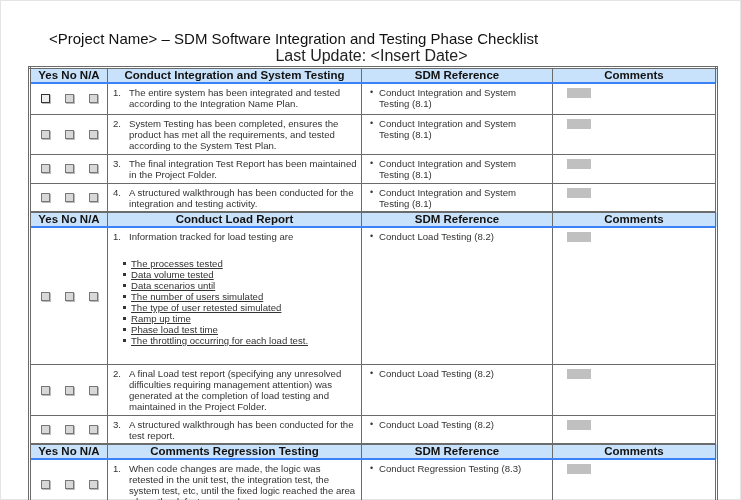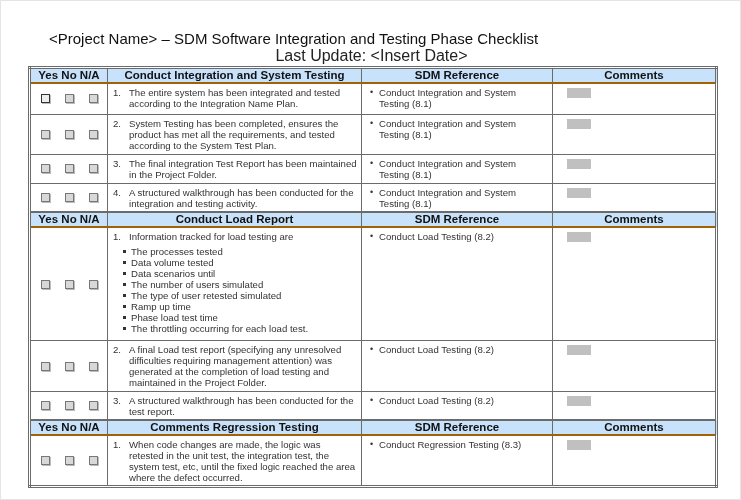--- a/index.html
+++ b/index.html
@@ -5,30 +5,30 @@
   html, body { margin:0; padding:0; background:#ffffff; }
   body { width:741px; height:500px; position:relative; overflow:hidden;
          font-family:"Liberation Sans", sans-serif; color:#1a1a1a; }
   .page { position:absolute; left:0; top:0; width:739px; height:498px; border:1px solid #e4e4e4; background:#fff; }
   .title { position:absolute; left:0; width:592px; top:29px; text-align:left; font-size:15px; color:#111;margin-left:48px; }
   .subtitle { position:absolute; left:0; width:741px; top:46px; text-align:center; font-size:16px; color:#222; }
   table.cl { position:absolute; left:27px; top:65px; width:687px; border-collapse:collapse;
              border:3px double #6b6b6b; table-layout:fixed; }
   table.cl td { border:1px solid #6b6b6b; vertical-align:top; font-size:9.6px; line-height:11px; padding:0; }
   table.cl tr.hdr td { background:#c9e2fb; font-weight:bold; font-size:11.5px; text-align:center;
-                      height:13px; line-height:13px; color:#111; border-top:2px solid #6b6b6b; border-bottom:2px solid #a16207; }
+                      height:13px; line-height:13px; color:#111; border-top:2px solid #6b6b6b; border-bottom:2px solid #3b82f6; }
   .col1 { width:78px; } .col2 { width:254px; } .col3 { width:191px; } .col4 { width:164px; }
   .checks { display:flex; justify-content:center; gap:15px; align-items:center; height:100%; }
   .cb { width:7px; height:7px; border:1px solid #777; background:#d8d8d8; box-shadow:1px 1px 0 #bbb; }
   .cb.dark { border:1.5px solid #333; background:#eee; }
   td.chkcell { vertical-align:middle !important; }
   .item { display:flex; padding:3px 4px 2px 5px; color:#333; }
   .num { width:16px; flex:none; }
   .txt { flex:1; }
-  ul.sub { margin:4px; padding:0 0 0 0; list-style:none; }
+  ul.sub { margin:16px; padding:0 0 0 0; list-style:none;text-decoration:underline; }
   ul.sub li { position:relative; padding-left:10px; }
   ul.sub li::before { content:""; position:absolute; left:2px; top:4px; width:3px; height:3px; background:#333; }
   .ref { display:flex; padding:3px 4px 2px 8px; color:#333; }
   .bullet { width:9px; flex:none; font-size:9px; }
   .cmt { padding:4px 0 0 14px; }
   .cmt-box { width:24px; height:10px; background:#c0c0c0; }
 </style>
 </head>
 <body>
 

